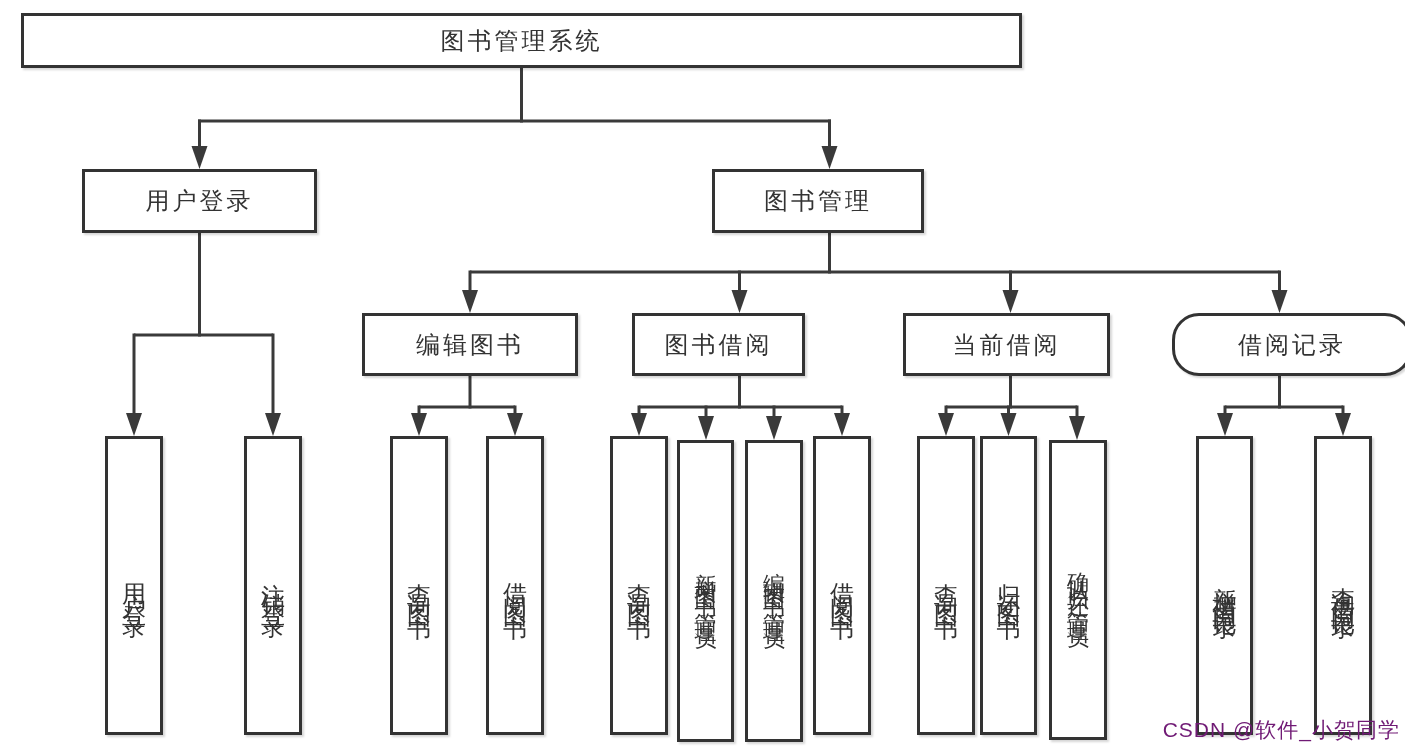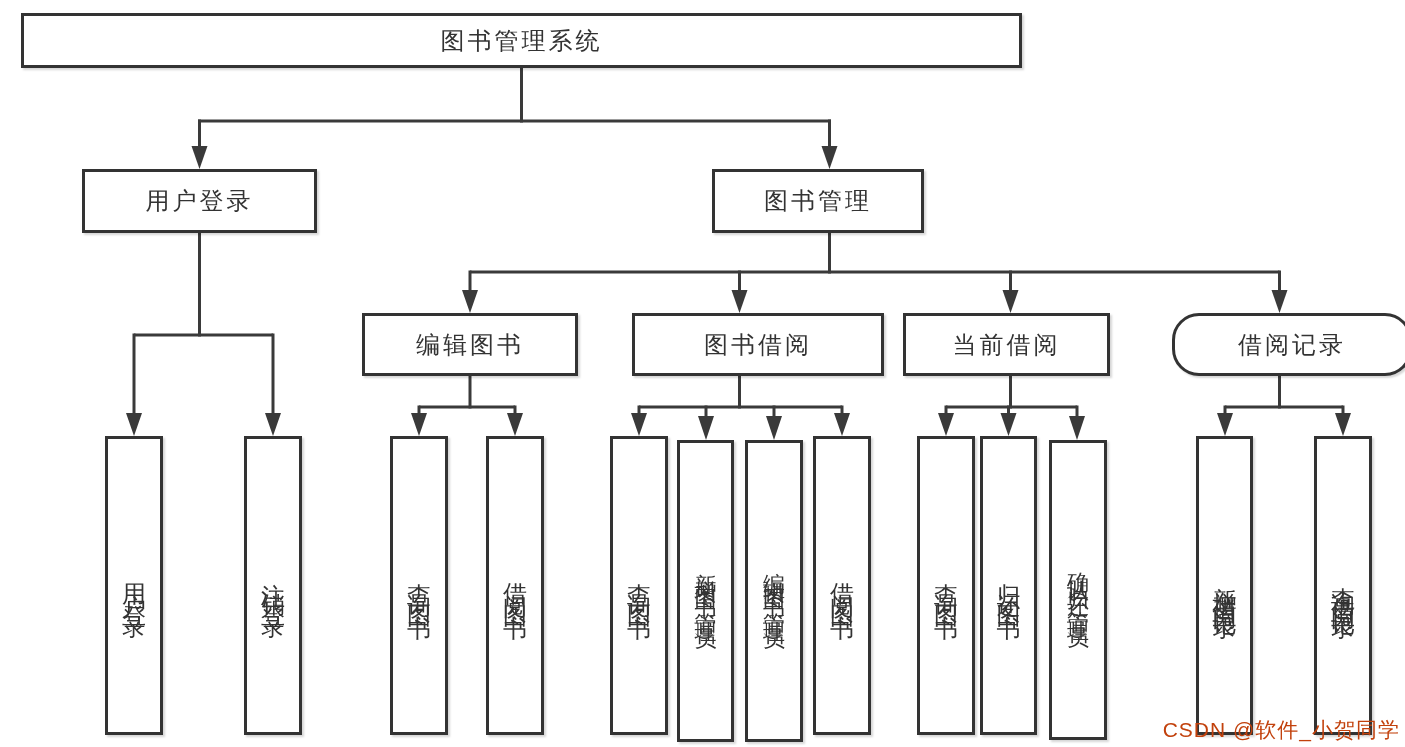--- a/index.html
+++ b/index.html
@@ -23,41 +23,41 @@
     font-size:24px; letter-spacing:11px; line-height:1;
   }
   .v.med  .label { letter-spacing:6px; }
   .v.long .label { font-size:22px; letter-spacing:8px; }
 
   
   .n-root    { left:21px;   top:13px;  width:1001px; height:55px; }
   .n-login   { left:82px;   top:169px; width:235px;  height:64px; }
   .n-mgmt    { left:712px;  top:169px; width:212px;  height:64px; }
   .n-newrec  { left:362px;  top:313px; width:216px;  height:63px; }
-  .n-borrow  { left:632px;  top:313px; width:252px;  height:63px; }
+  .n-borrow  { left:632px;  top:313px; width:173px;  height:63px; }
   .n-current { left:903px;  top:313px; width:207px;  height:63px; }
   .n-records { left:1172px; top:313px; width:240px;  height:63px;border-radius:27px; }
 
   .lf-login    { left:105px;  top:436px; width:58px; height:299px; }
   .lf-logout   { left:244px;  top:436px; width:58px; height:299px; }
   .lf-nq       { left:390px;  top:436px; width:58px; height:299px; }
   .lf-nb       { left:486px;  top:436px; width:58px; height:299px; }
   .lf-bq       { left:610px;  top:436px; width:58px; height:299px; }
   .lf-badd     { left:677px;  top:440px; width:57px; height:302px; }
   .lf-bedit    { left:745px;  top:440px; width:58px; height:302px; }
   .lf-bb       { left:813px;  top:436px; width:58px; height:299px; }
   .lf-cq       { left:917px;  top:436px; width:58px; height:299px; }
   .lf-cret     { left:980px;  top:436px; width:57px; height:299px; }
   .lf-cconf    { left:1049px; top:440px; width:58px; height:300px; }
   .lf-radd     { left:1196px; top:436px; width:57px; height:299px; }
   .lf-rq       { left:1314px; top:436px; width:58px; height:299px; }
 
   .watermark {
     position:absolute; right:5px; bottom:3px;
-    font-size:21px; color:#c2410c; letter-spacing:1px; white-space:nowrap;
+    font-size:21px; color:#701a75; letter-spacing:1px; white-space:nowrap;
   }
 </style>
 </head>
 <body>
 
 <div class="canvas">
 
   <svg class="wires" width="1405" height="747" viewBox="0 0 1405 747">
 
     <line x1="521.5" y1="68" x2="521.5" y2="122.5"></line>

